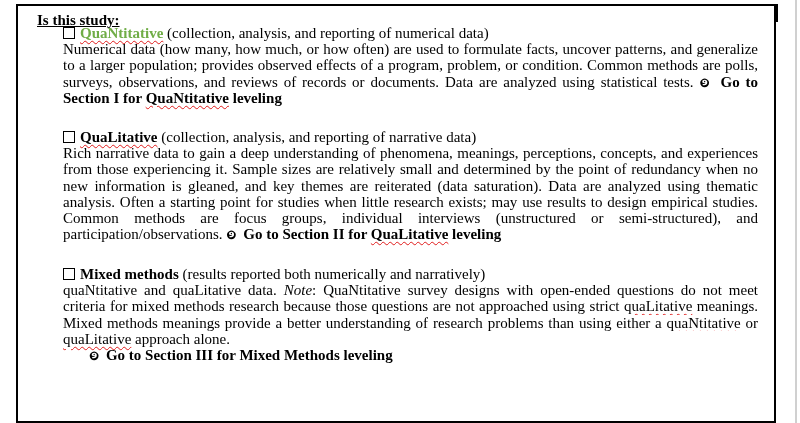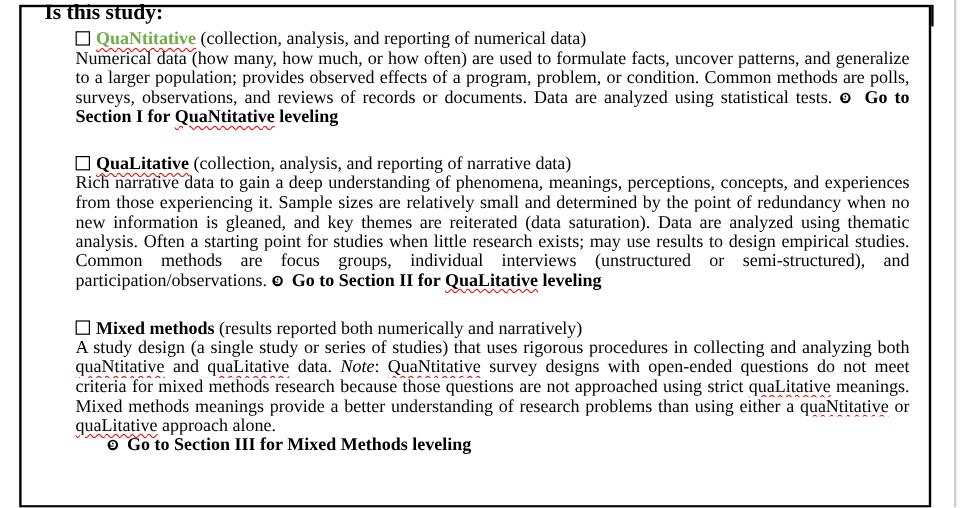--- a/index.html
+++ b/index.html
@@ -36,25 +36,26 @@
     position: absolute;
     left: 795px;
     top: 0;
     width: 2px;
     height: 423px;
     background: #d0d0d0;
   }
   .heading {
     position: absolute;
     left: 37px;
-    top: 2px;
-    font-size: 18px;
+    top: 12px;
+    font-size: 15px;
     font-weight: bold;
     line-height: 17px;
     white-space: nowrap;
+    text-decoration: underline;
   }
   .section {
     position: absolute;
     left: 63px;
     width: 695px;
     font-size: 15px;
     line-height: 16.2px;
   }
   .line {
     display: block;
@@ -121,19 +122,18 @@
   <span class="line justify">new information is gleaned, and key themes are reiterated (data saturation). Data are analyzed using thematic</span>
   <span class="line justify">analysis. Often a starting point for studies when little research exists; may use results to design empirical studies.</span>
   <span class="line justify">Common methods are focus groups, individual interviews (unstructured or semi-structured), and</span>
   <span class="line"><span>participation/observations. </span> <span class="arrow">❾</span><span class="b"> Go to Section II for </span><span class="b sq">QuaLitative</span><span class="b"> leveling</span></span>
 </div>
 
 <div class="section" style="top:266px;">
   <span class="line">
     <span class="checkbox"></span><span class="b">Mixed methods</span><span> (results reported both numerically and narratively)</span>
   </span>
-  <span class="line justify">A study design (a single study or series of studies) that uses rigorous procedures in collecting and analyzing both</span>
   <span class="line justify"><span class="sq">quaNtitative</span><span> and </span><span class="sq">quaLitative</span><span> data. </span><span class="i">Note</span><span>: </span><span class="sq">QuaNtitative</span><span> survey designs with open-ended questions do not meet</span></span>
   <span class="line justify"><span>criteria for mixed methods research because those questions are not approached using strict </span><span class="sq">quaLitative</span><span> meanings.</span></span>
   <span class="line justify"><span>Mixed methods meanings provide a better understanding of research problems than using either a </span><span class="sq">quaNtitative</span><span> or</span></span>
   <span class="line"><span class="sq">quaLitative</span><span> approach alone.</span></span>
   <span class="line b indent-go"><span class="arrow">❾</span><span> Go to Section III for Mixed Methods leveling</span></span>
 </div>
 
 </body></html>

